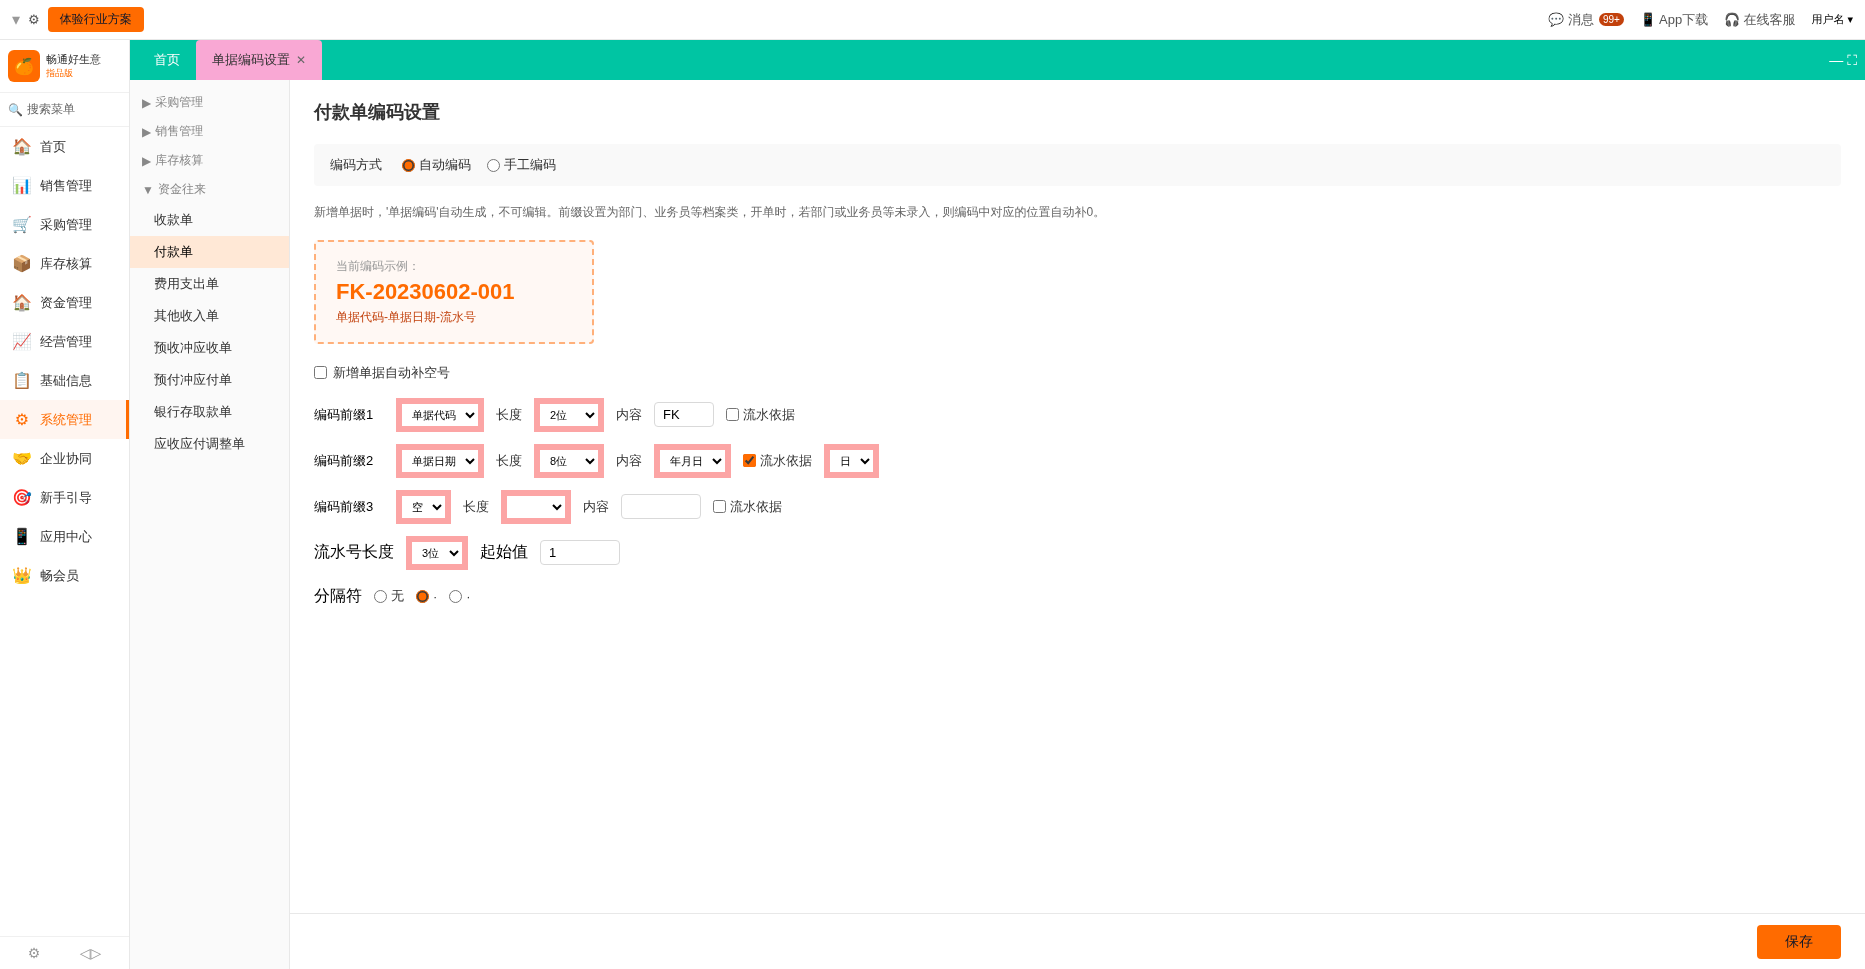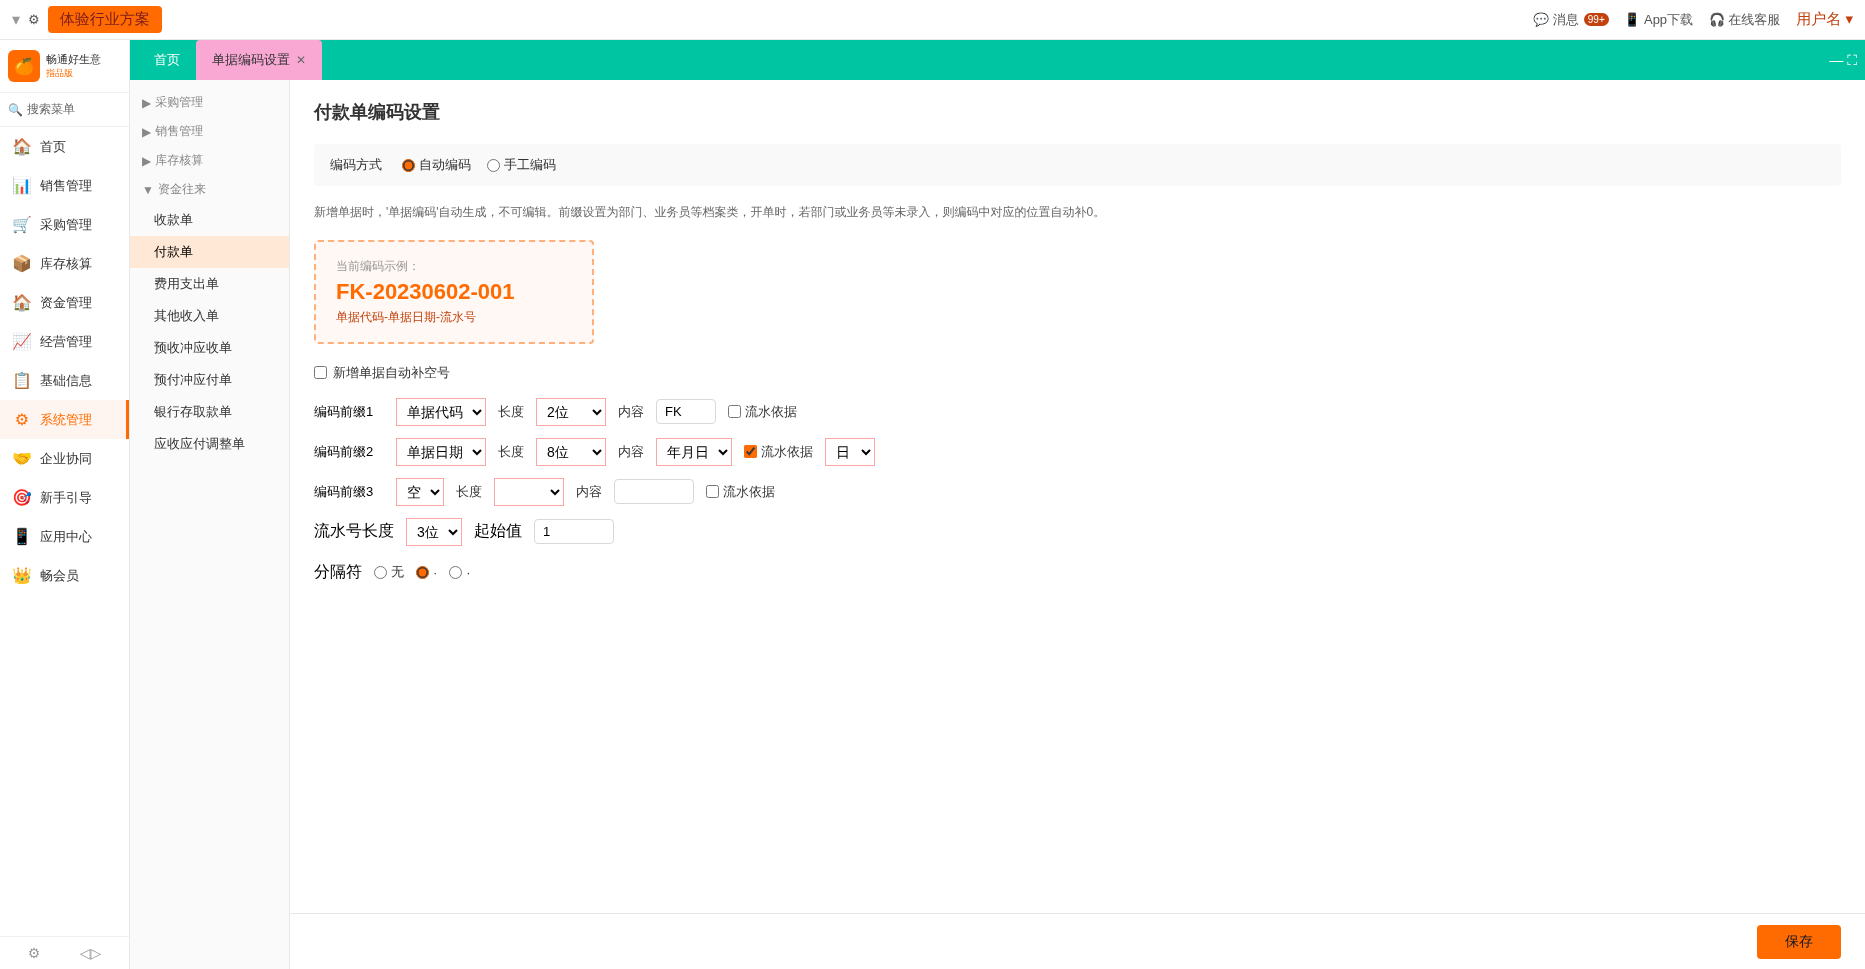--- a/index.html
+++ b/index.html
@@ -13,25 +13,25 @@
       display: flex;
       align-items: center;
       padding: 0 12px;
       justify-content: space-between;
       flex-shrink: 0;
     }
     .top-header-left { display: flex; align-items: center; gap: 8px; }
     .top-header-right { display: flex; align-items: center; gap: 16px; font-size: 13px; color: #555; }
     .header-btn-orange {
       background: #ff6b00;
-      color: #7f1d1d;
+      color: #0f172a;
       border: none;
       border-radius: 4px;
       padding: 4px 12px;
-      font-size: 15px;
+      font-size: 12px;
       cursor: pointer;
     }
     .header-icon-btn {
       background: none;
       border: none;
       cursor: pointer;
       color: #555;
       font-size: 13px;
       display: flex;
       align-items: center;
@@ -274,24 +274,24 @@
       background: #ff6b00;
       color: #0f172a;
       border: none;
       border-radius: 4px;
       padding: 8px 28px;
       font-size: 14px;
       cursor: pointer;
     }
 
     select {
-      border: 1px solid #fca5a5;
+      border: 6px solid #fca5a5;
       border-radius: 0;
       padding: 4px 6px;
-      font-size: 14px;
+      font-size: 11px;
       background: #fff;
       cursor: pointer;
       outline: none;
     }
     input[type="text"] {
       border: 1px solid #d9d9d9;
       border-radius: 4px;
       padding: 4px 8px;
       font-size: 13px;
       outline: none;
@@ -310,21 +310,21 @@
     <span class="header-icon-btn">
       💬 <span>消息</span>
       <span class="badge">99+</span>
     </span>
     <span class="header-icon-btn">
       📱 <span>App下载</span>
     </span>
     <span class="header-icon-btn">
       🎧 <span>在线客服</span>
     </span>
-    <span style="font-size:15px;color:#c2410c;cursor:pointer;">用户名 ▾</span>
+    <span style="font-size:11px;color:#000000;cursor:pointer;">用户名 ▾</span>
   </div>
 </div>
 
 <div class="main-container">
 
   <div class="sidebar">
     <div class="sidebar-logo">
       <div class="logo-icon">🍊</div>
       <div>
         <div class="logo-text">畅通好生意</div>

